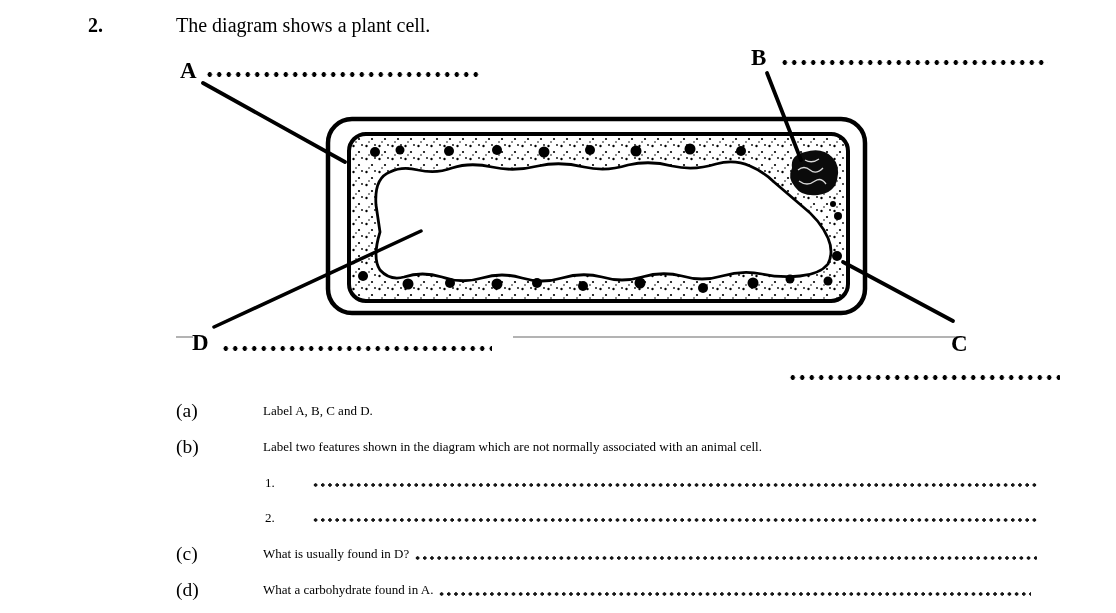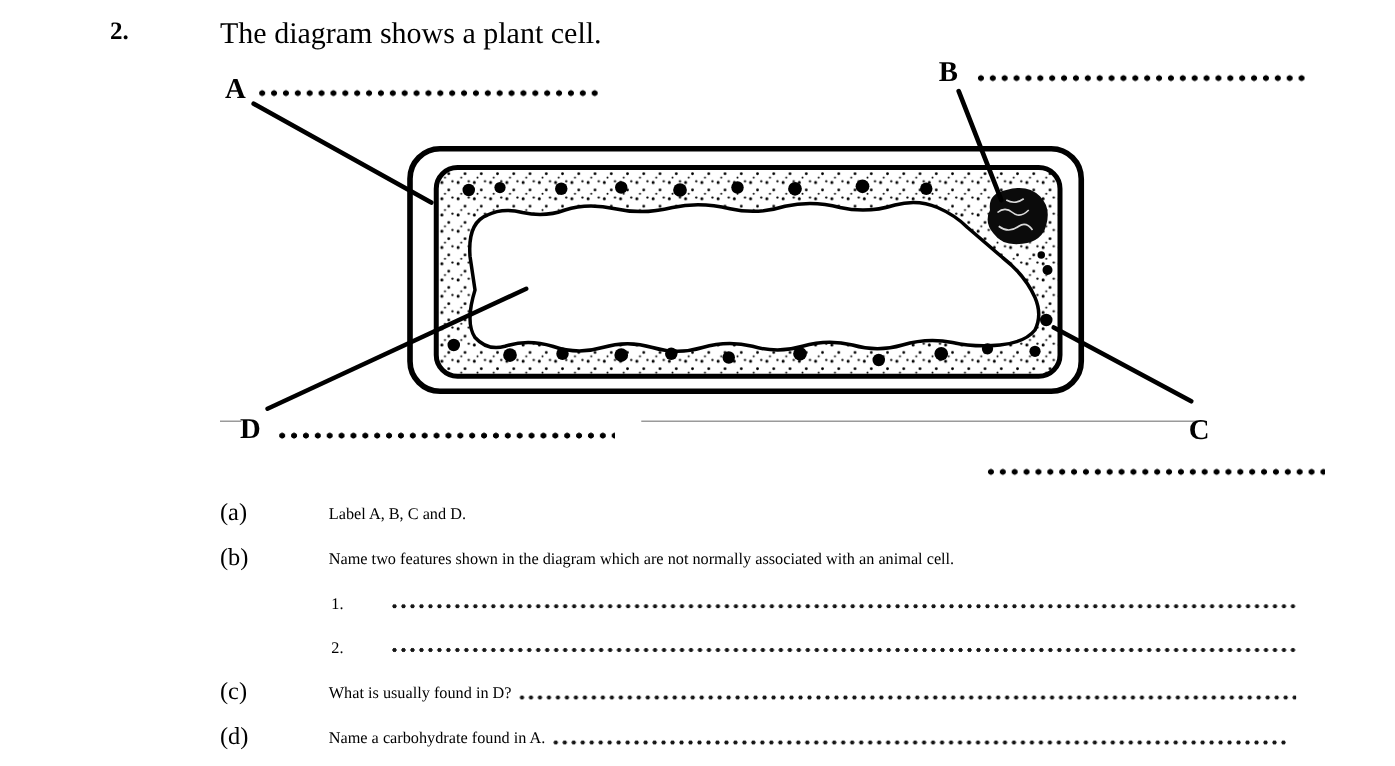--- a/index.html
+++ b/index.html
@@ -2,21 +2,21 @@
 <html><head>
 <meta charset="utf-8">
 <style>
   * { margin:0; padding:0; box-sizing:border-box; }
   html,body { width:1116px; height:613px; background:#fff; overflow:hidden;
               font-family:"Liberation Serif", serif; color:#000; }
   .abs { position:absolute; }
   #page { position:relative; width:1116px; height:613px; background:#ffffff; }
 
   .qnum   { font-weight:bold; font-size:20px; }
-  .prompt { font-size:24px; }
+  .prompt { font-size:20px; }
 
   .label-letter { font-weight:bold; font-size:23px; line-height:24px; }
 
   .dotline-label { height:7px;
     background-image: radial-gradient(circle, #000 2.1px, transparent 2.6px);
     background-size: 9.5px 7px; background-repeat: repeat-x; background-position: 0 50%; }
   .dotline-answer { height:6px;
     background-image: radial-gradient(circle, #161616 1.5px, transparent 1.9px);
     background-size: 7.2px 6px; background-repeat: repeat-x; background-position: 0 50%; }
 
@@ -110,34 +110,34 @@
   <div class="abs dotline-label" style="left:221px; top:345px; width:271px;"></div>
 
   <div class="abs label-letter" style="left:951px; top:332px;">C</div>
   <div class="abs dotline-label" style="left:788px; top:374px; width:272px;"></div>
 
   <div class="abs qid" style="left:176px; top:399px;">(a)</div>
   <div class="abs qtext" style="left:241px; top:399px;">Label A, B, C and D.</div>
 
   <div class="abs qid" style="left:176px; top:435px;">(b)</div>
   <div class="abs qtext" style="left:241px; top:435px;">
-    <span>Name </span><b>two</b><span> features shown in the diagram which are not normally associated with an animal cell.</span>
+    <span>Label </span><b>two</b><span> features shown in the diagram which are not normally associated with an animal cell.</span>
   </div>
 
   <div class="abs qtext" style="left:243px; top:471px;">1.</div>
   <div class="abs dotline-answer" style="left:312px; top:482px; width:727px;"></div>
 
   <div class="abs qtext" style="left:243px; top:506px;">2.</div>
   <div class="abs dotline-answer" style="left:312px; top:517px; width:727px;"></div>
 
   <div class="abs qid" style="left:176px; top:542px;">(c)</div>
   <div class="abs flexrow" style="left:241px; top:542px; width:796px;">
     <span class="qtext">What is usually found in D? </span>
     <span class="dotline-answer fill-dots"></span>
   </div>
 
   <div class="abs qid" style="left:176px; top:578px;">(d)</div>
   <div class="abs flexrow" style="left:241px; top:578px; width:790px;">
-    <span class="qtext">Name a carbohydrate found in A. </span>
+    <span class="qtext">What a carbohydrate found in A. </span>
     <span class="dotline-answer fill-dots"></span>
   </div>
 
 </div>
 
 </body></html>

